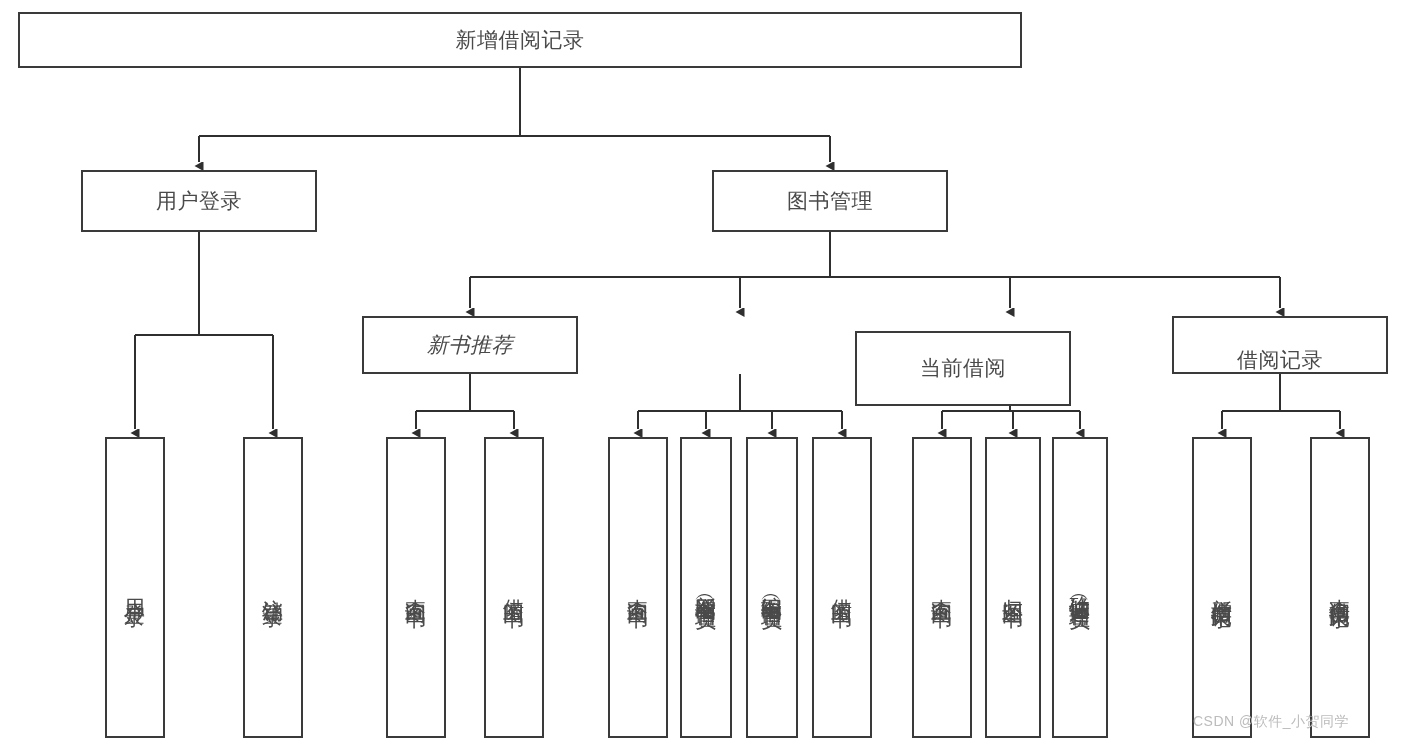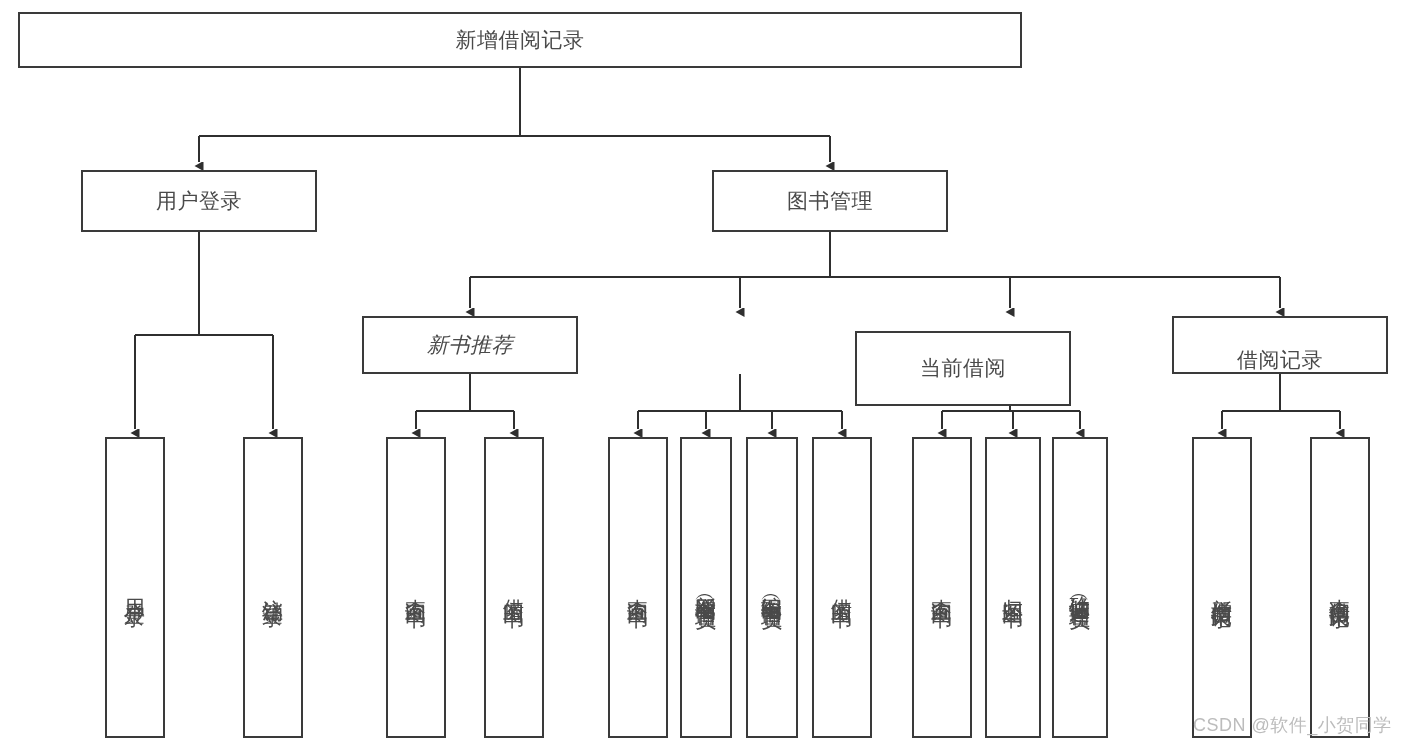--- a/index.html
+++ b/index.html
@@ -52,21 +52,21 @@
     white-space: nowrap;
     letter-spacing: 3px;
     font-size: 21px;
     line-height: 1;
   }
   .node.vertical.tall .node-label {
     letter-spacing: 2px;
   }
   .watermark {
     position: absolute;
-    font-size: 18px;
+    font-size: 14px;
     color: #bcbcbc;
     white-space: nowrap;
     letter-spacing: 0.5px;
   }
 </style>
 </head>
 <body>
 
 <div id="canvas">
 

